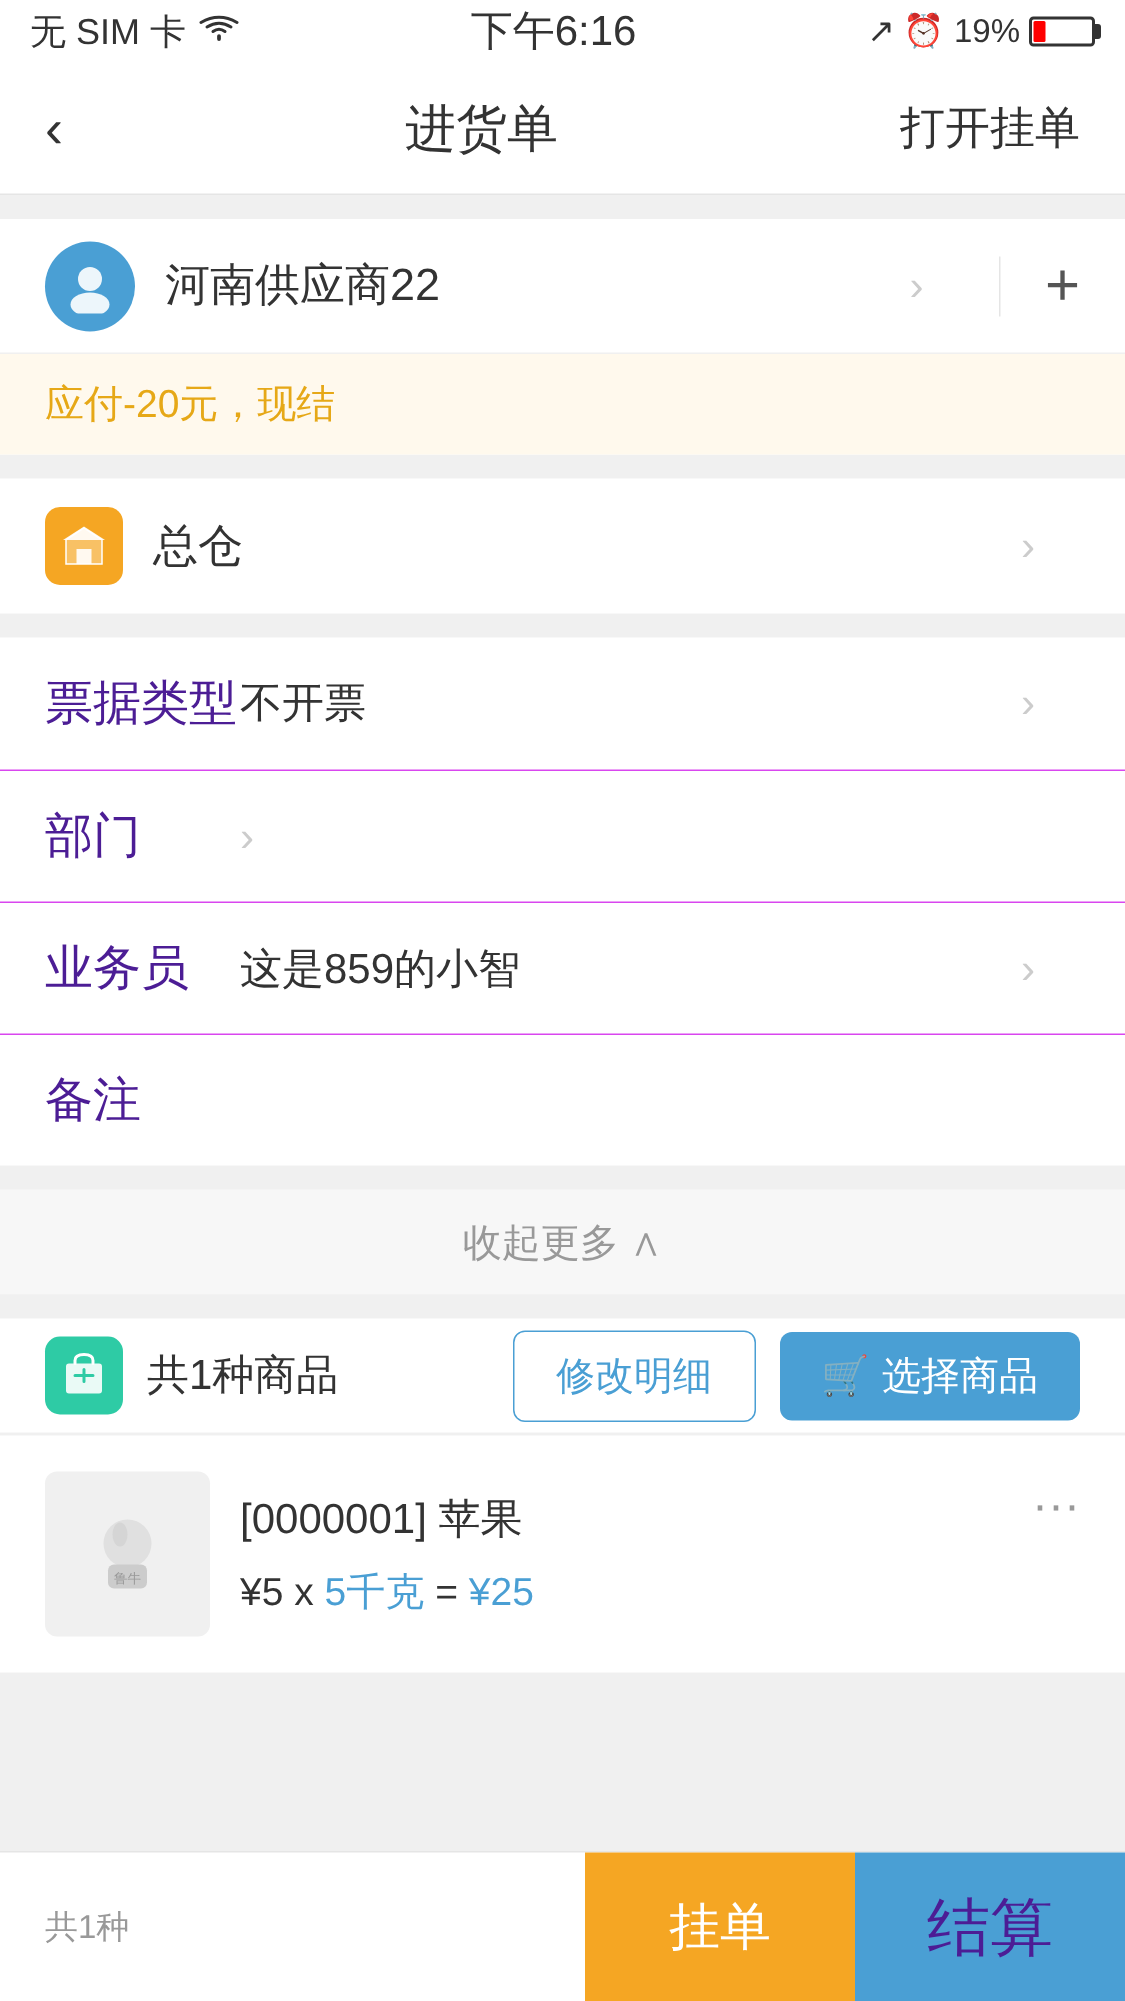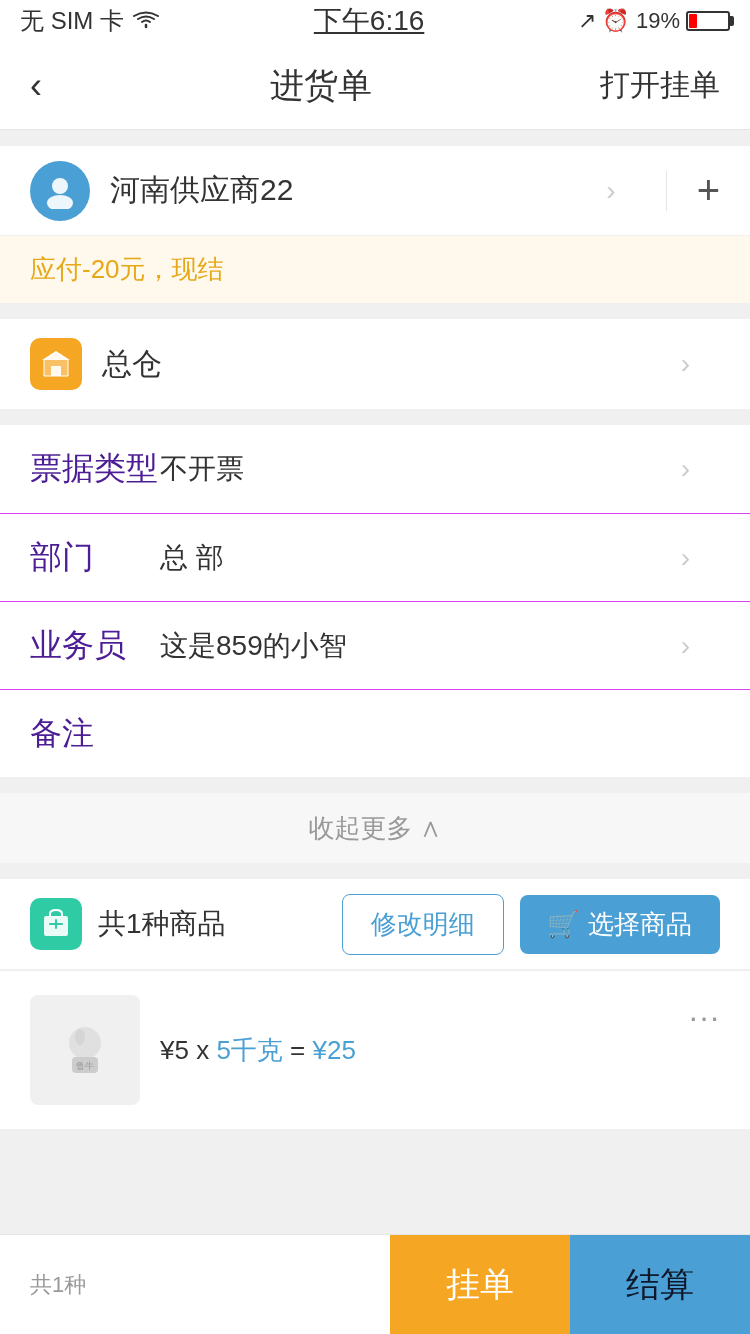--- a/index.html
+++ b/index.html
@@ -18,21 +18,21 @@
       height: 42px;
       background: #fff;
       display: flex;
       align-items: center;
       justify-content: space-between;
       padding: 0 20px;
       font-size: 24px;
       color: #333;
     }
     .status-left { display: flex; align-items: center; gap: 8px; }
-    .status-center { font-size: 28px; font-weight: 500; text-decoration: underline; }
+    .status-center { font-size: 28px; font-weight: 500; }
     .status-right { display: flex; align-items: center; gap: 6px; font-size: 22px; }
     .battery-icon {
       width: 44px; height: 20px; border: 2px solid #333; border-radius: 3px; position: relative;
       display: flex; align-items: center; padding: 1px;
     }
     .battery-icon::after {
       content: ''; position: absolute; right: -6px; top: 50%; transform: translateY(-50%);
       width: 4px; height: 10px; background: #333; border-radius: 0 2px 2px 0;
     }
     .battery-fill { width: 20%; height: 100%; background: red; border-radius: 1px; }
@@ -135,21 +135,21 @@
       font-size: 26px;
       color: #999;
       gap: 8px;
     }
 
     
     .product-header {
       display: flex;
       align-items: center;
       padding: 0 30px;
-      height: 90px;
+      height: 76px;
       background: #fff;
     }
     .product-icon {
       width: 52px; height: 52px; border-radius: 10px;
       background: #2ecba5;
       display: flex; align-items: center; justify-content: center;
       margin-right: 16px;
     }
     .product-count { flex: 1; font-size: 28px; color: #333; }
     .btn-outline {
@@ -224,23 +224,23 @@
       width: 180px; height: 100%;
       background: #f5a623;
       color: #fff;
       border: none;
       font-size: 34px;
       cursor: pointer;
     }
     .btn-checkout {
       width: 180px; height: 100%;
       background: #4a9fd4;
-      color: #0f172a;
+      color: #4c1d95;
       border: none;
-      font-size: 34px;
+      font-size: 42px;
       cursor: pointer;
     }
 
     
     .bottom-spacer { height: 100px; }
   </style>
 </head>
 <body>
 
 <div class="status-bar">
@@ -305,21 +305,20 @@
   </div>
 
   <div class="card">
     <div class="form-row" style="border-top:none;">
       <span class="form-label">票据类型</span>
       <span class="form-value">不开票</span>
       <span class="chevron-right">›</span>
     </div>
     <div class="form-row">
       <span class="form-label">部门</span>
-      <span class="form-value">总 部</span>
       <span class="chevron-right">›</span>
     </div>
     <div class="form-row">
       <span class="form-label">业务员</span>
       <span class="form-value">这是859的小智</span>
       <span class="chevron-right">›</span>
     </div>
     <div class="form-row">
       <span class="form-label">备注</span>
     </div>
@@ -349,20 +348,24 @@
   <div class="product-item">
     <div class="product-thumbnail">
       <svg width="70" height="70" viewBox="0 0 70 70">
         <circle cx="35" cy="28" r="16" fill="#e0e0e0"></circle>
         <ellipse cx="30" cy="22" rx="5" ry="8" fill="#d0d0d0" opacity="0.7"></ellipse>
         <rect x="22" y="42" width="26" height="16" rx="4" fill="#ccc"></rect>
         <text x="35" y="54" text-anchor="middle" font-size="9" fill="#999">鲁牛</text>
       </svg>
     </div>
     <div class="product-info">
+      <div class="product-name">
+        <span>[0000001]</span>
+        <span>苹果</span>
+      </div>
       <div class="product-price">
         <span>¥5</span>
         <span> x </span>
         <span class="price-highlight">5千克</span>
         <span> = </span>
         <span class="price-highlight">¥25</span>
       </div>
     </div>
     <span class="more-btn">···</span>
   </div>

